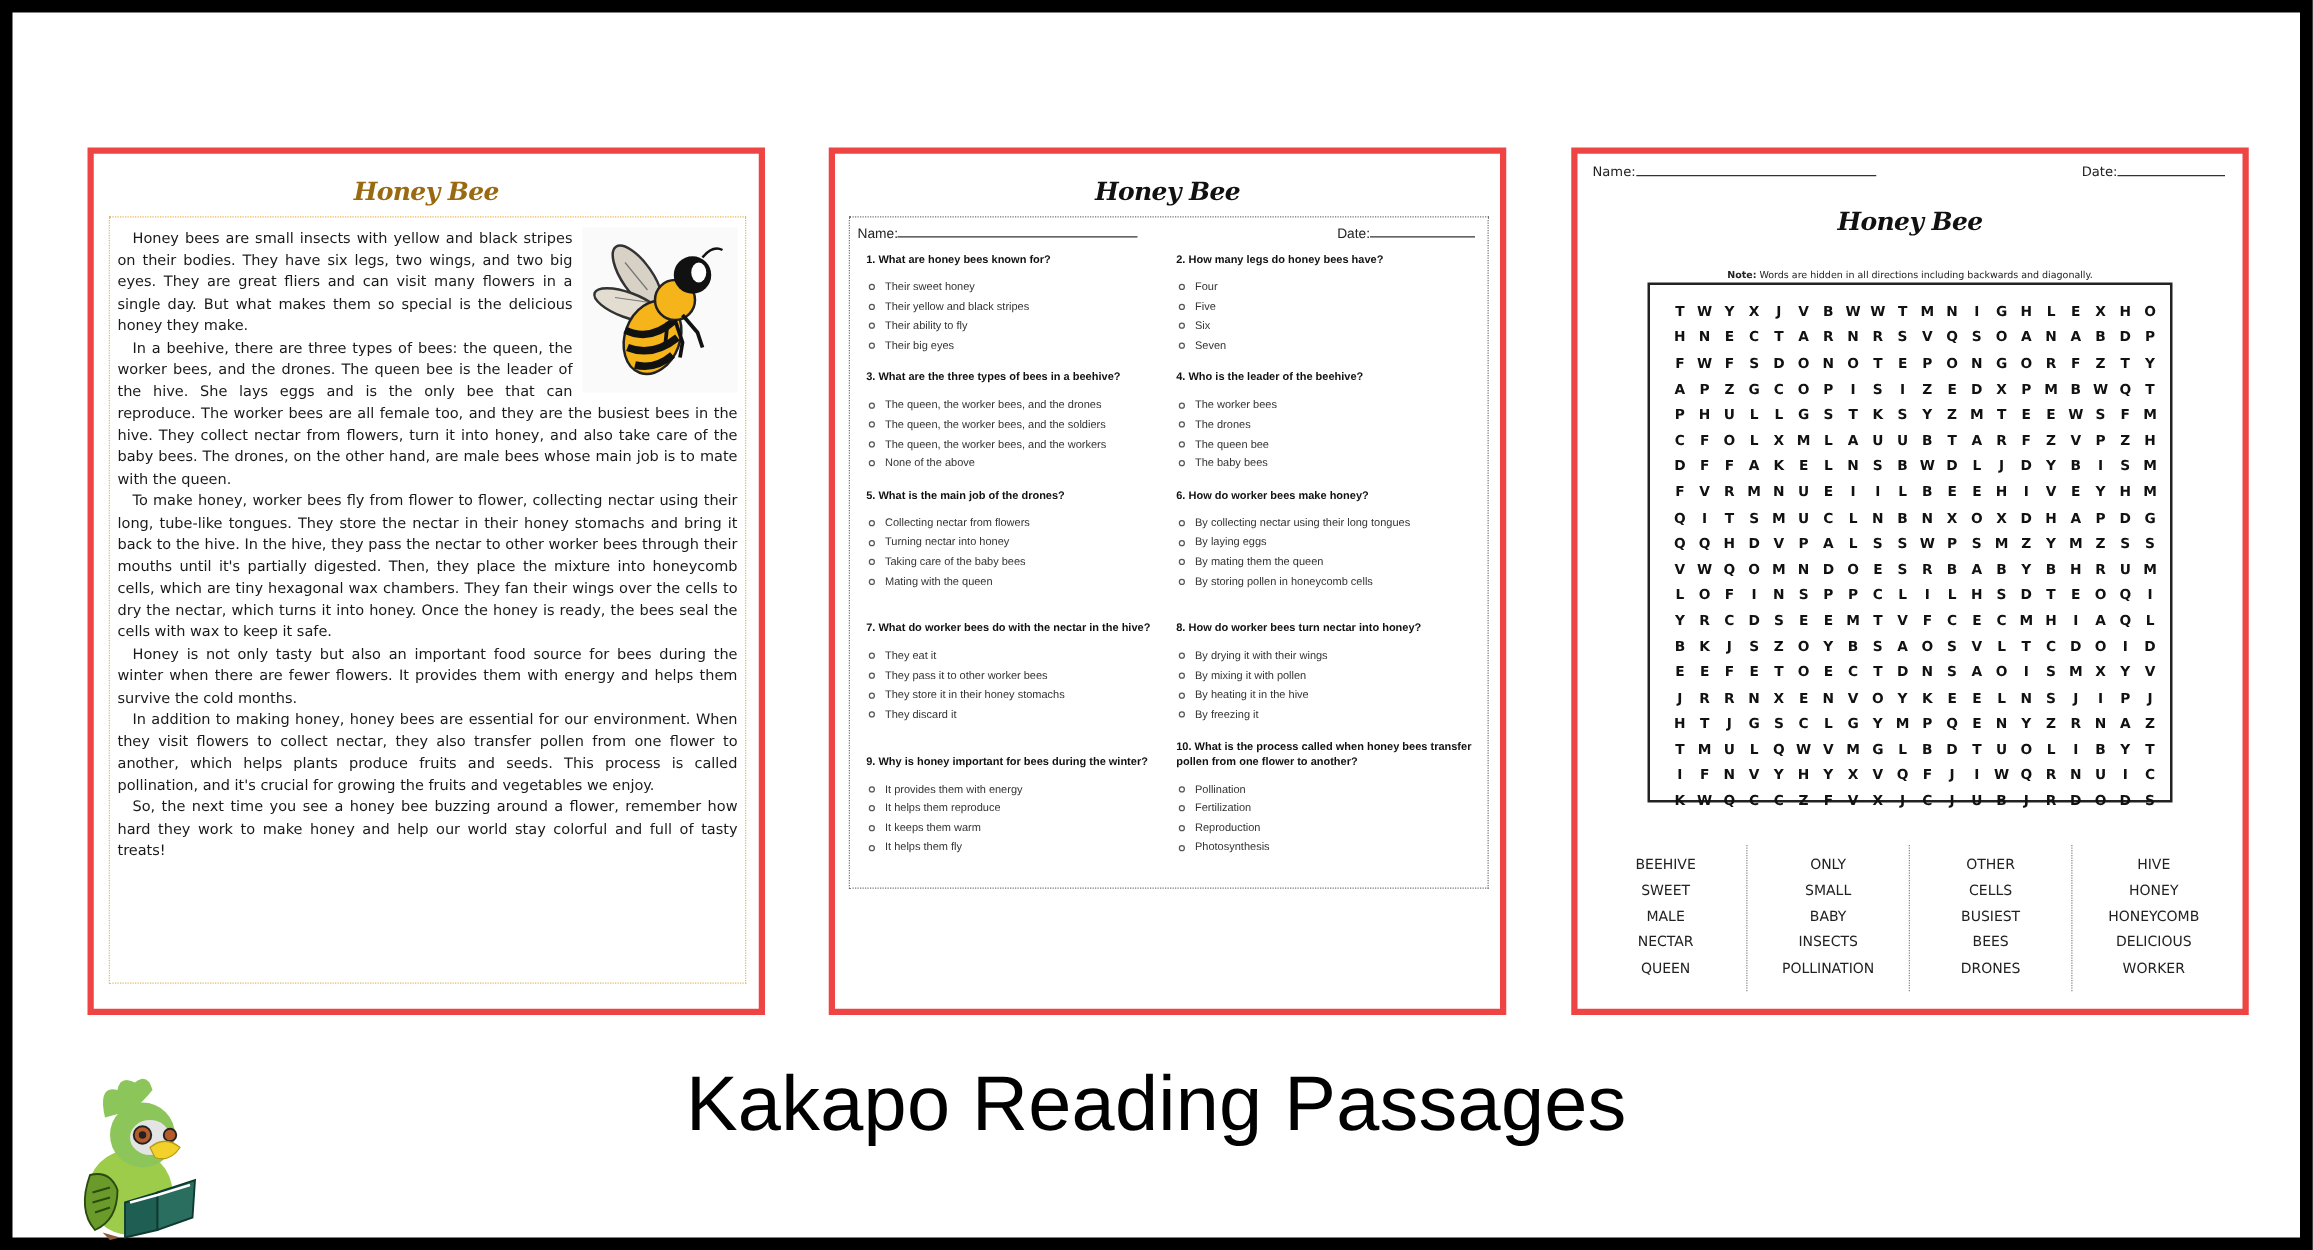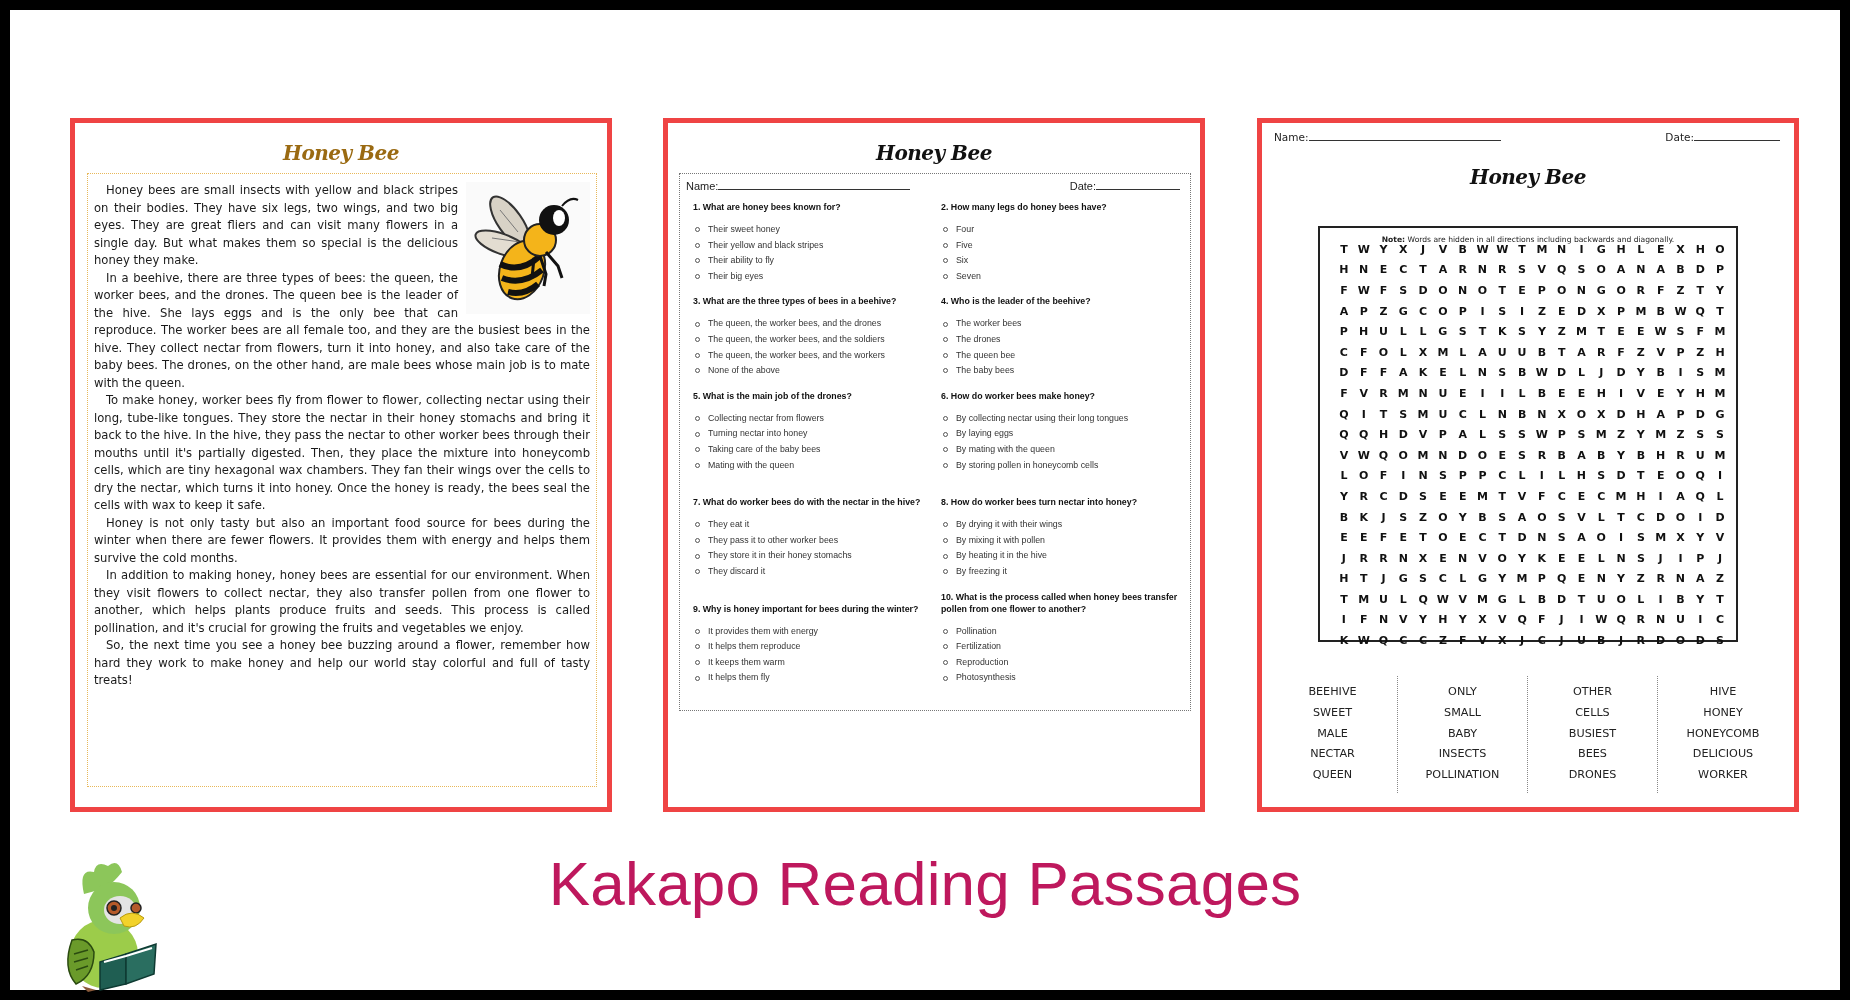--- a/index.html
+++ b/index.html
@@ -71,21 +71,21 @@
   .q-opt .radio {
     width: 5px; height: 5px; border: 1px solid #555; border-radius: 50%;
     margin: 0 8px 0 2px; flex: 0 0 auto;
   }
 
   
   #page3 .name-date { left: 12px; right: 14px; top: 8px; font-family: "DejaVu Sans", sans-serif; font-size: 10.5px; }
   #page3 .script-title { position: absolute; top: 42px; left: 0; right: 0; color: #111; }
   .ws-note {
     position: absolute; top: 92px; left: 0; right: 0; text-align: center;
-    font-family: "DejaVu Sans", sans-serif; font-size: 7.6px; color: #222; margin-top: 20px;
+    font-family: "DejaVu Sans", sans-serif; font-size: 7.6px; color: #222;
   }
   .ws-note b { font-weight: bold; }
   .ws-grid {
     position: absolute; left: 56px; top: 103px; width: 420px; height: 416px;
     border: 2px solid #222; padding: 11px 0 0 14px;
   }
   .ws-row { display: flex; height: 20.6px; align-items: center; }
   .ws-cell {
     width: 19.8px; text-align: center;
     font-family: "DejaVu Sans", sans-serif; font-weight: bold; font-size: 11px; color: #111;
@@ -97,21 +97,21 @@
   .wb-col {
     text-align: center; border-right: 1px dotted #888;
     font-family: "DejaVu Sans", sans-serif; font-size: 11.2px; line-height: 20.8px; color: #222;
     padding-top: 6px;
   }
   .wb-col:last-child { border-right: none; }
 
   
   .brand-title {
     position: absolute; left: 0; right: 0; top: 838px; text-align: center;
-    font-family: "Liberation Sans", sans-serif; font-size: 62px; color: #be185d; letter-spacing: 0.2px;
+    font-family: "Liberation Sans", sans-serif; font-size: 62px; color: #000000; letter-spacing: 0.2px;
   }
   .mascot { position: absolute; left: 38px; top: 848px; width: 128px; height: 136px; }
 </style>
 </head>
 <body>
 
 <div class="canvas">
 
   <div class="page" id="page1">
     <div class="script-title">Honey Bee</div>
@@ -262,21 +262,21 @@
           <div class="q-opt">
               <span class="radio"></span>
               <span>By collecting nectar using their long tongues</span>
             </div>
           <div class="q-opt">
               <span class="radio"></span>
               <span>By laying eggs</span>
             </div>
           <div class="q-opt">
               <span class="radio"></span>
-              <span>By mating with the queen</span>
+              <span>By mating them the queen</span>
             </div>
           <div class="q-opt">
               <span class="radio"></span>
               <span>By storing pollen in honeycomb cells</span>
             </div>
         </div>
 
         <div class="q">
           <div class="q-title tall">7. What do worker bees do with the nectar in the hive?</div>
           <div class="q-opt">

